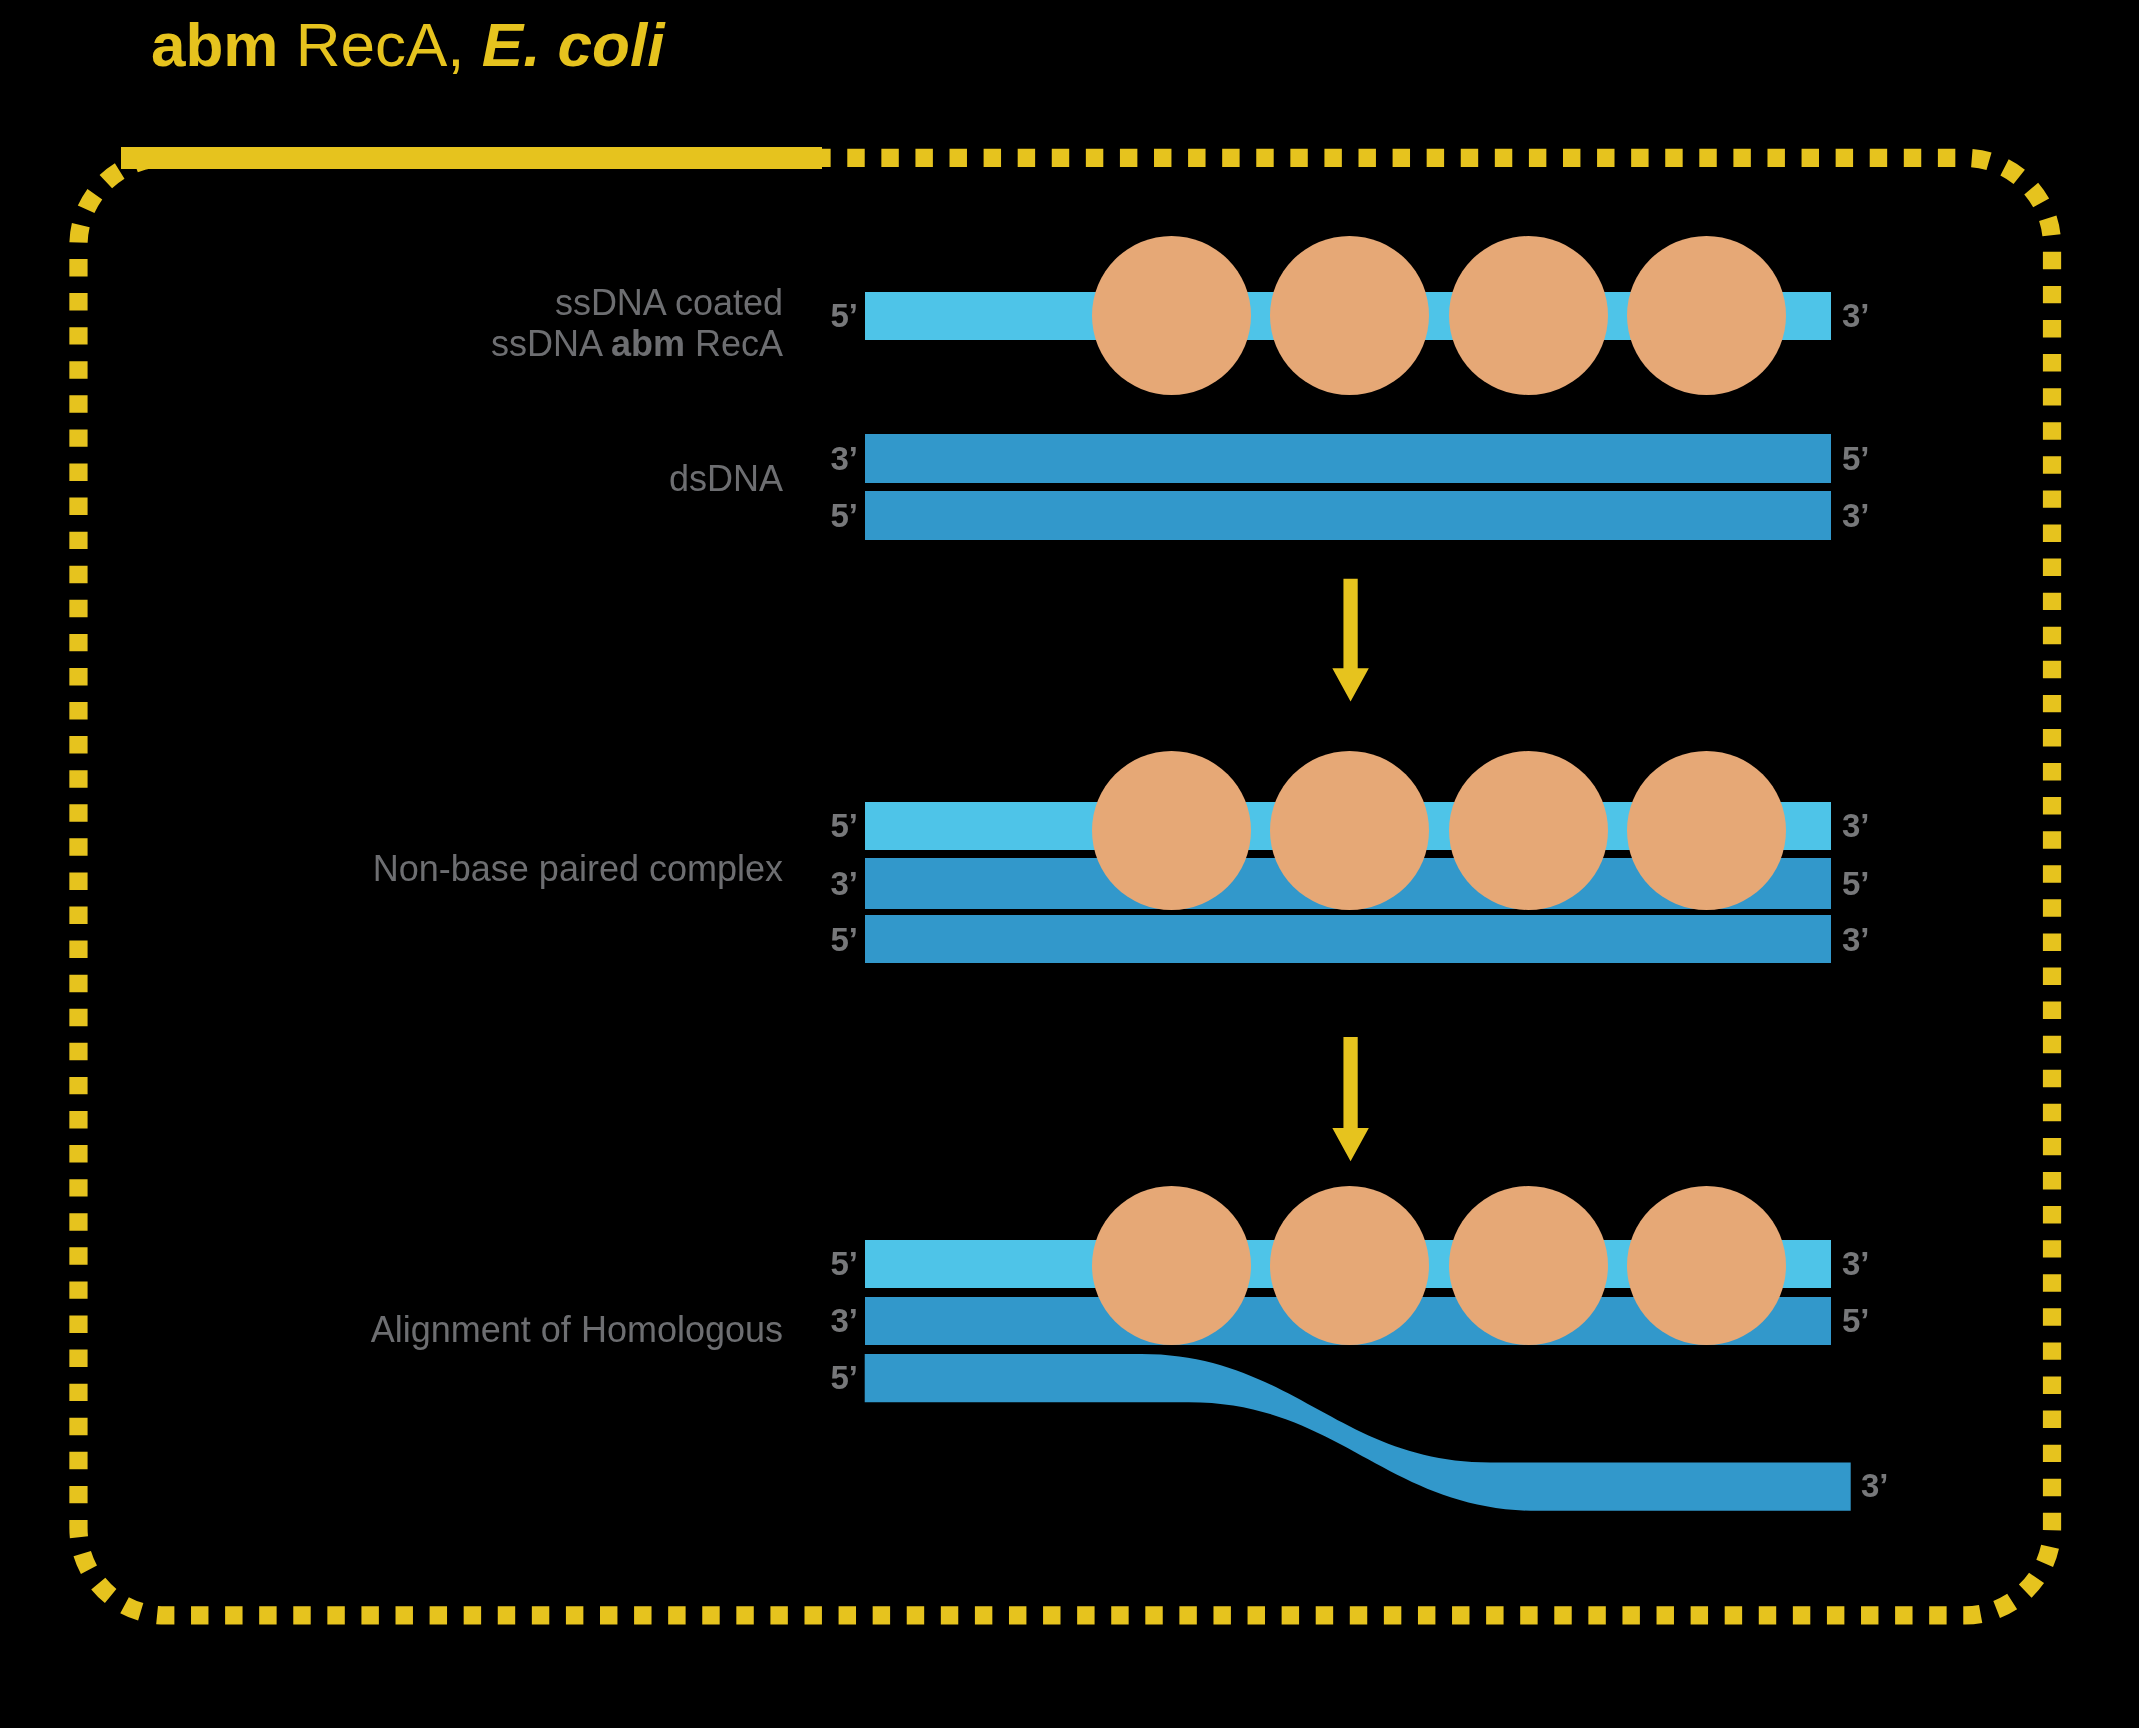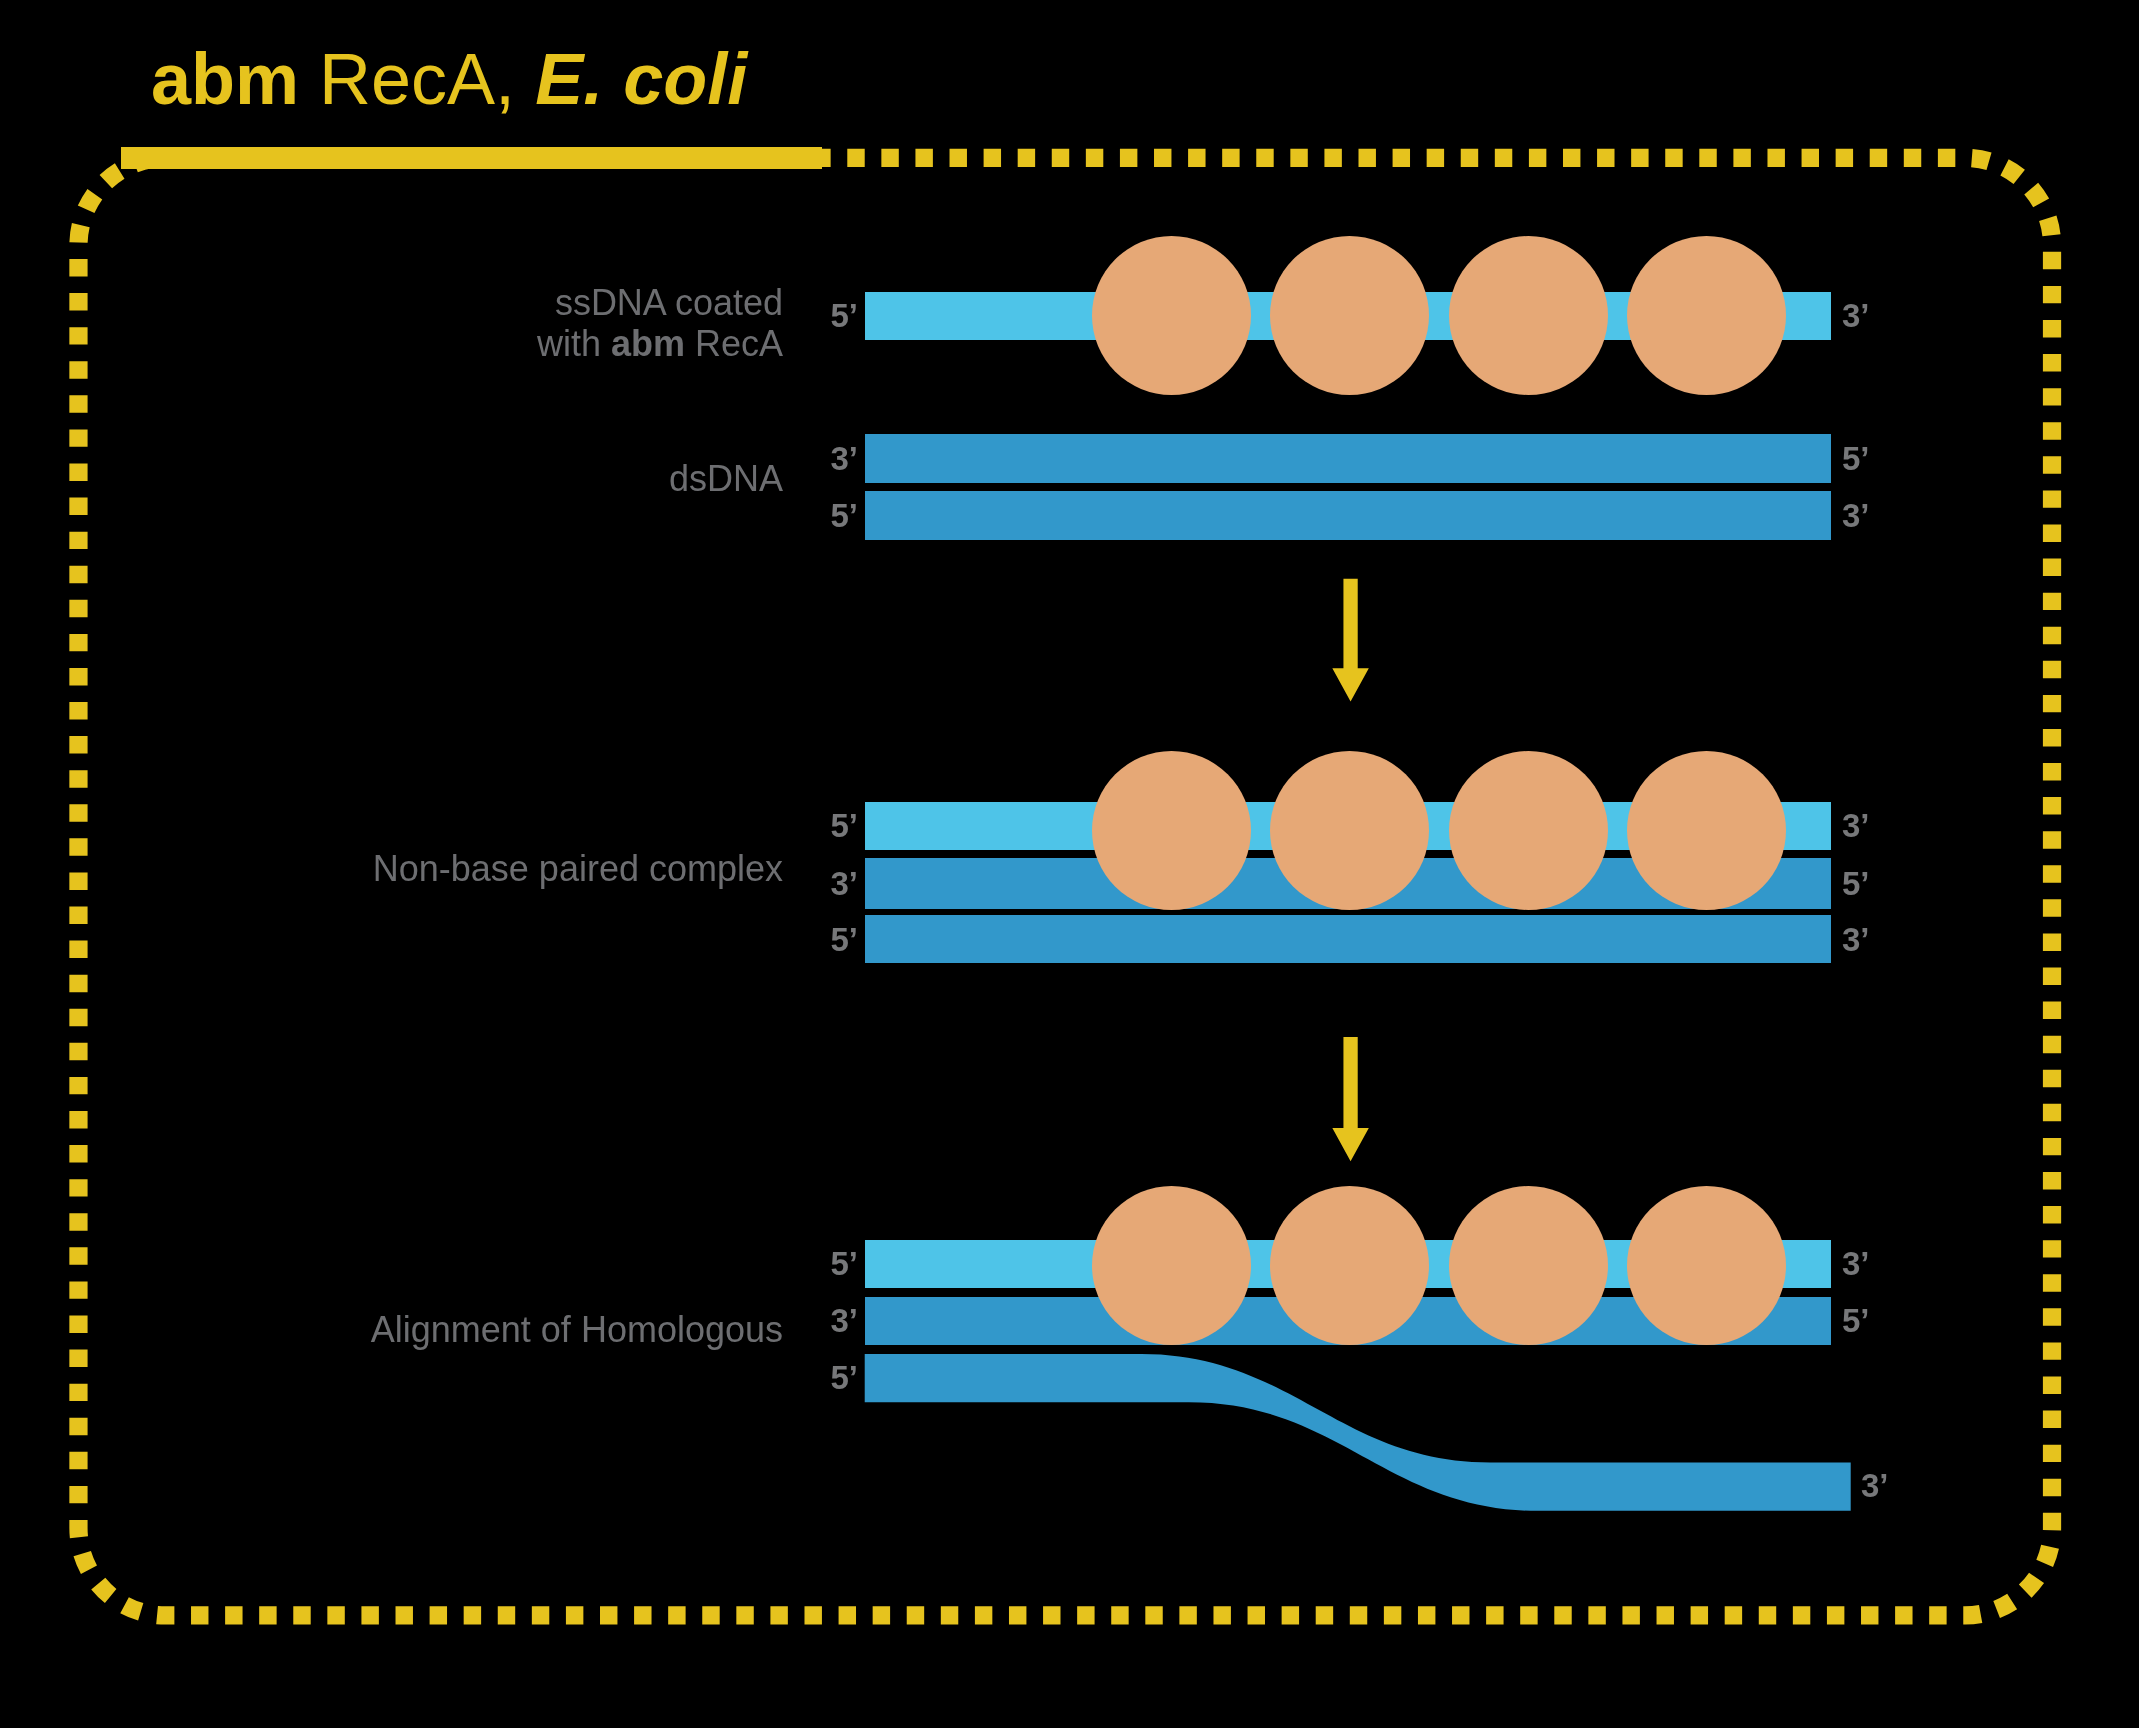--- a/index.html
+++ b/index.html
@@ -2,21 +2,21 @@
 <html style="font-size:12.7px"><head>
 <meta charset="utf-8">
 <style>
   html,body{margin:0;padding:0;background:#000;}
   #canvas{
     position:relative;width:2140px;height:1729px;background:#000;overflow:hidden;
     font-family:"Liberation Sans", sans-serif;
   }
   
   #title{
-    position:absolute;left:151px;top:36px;font-size:72px;line-height:1.2;
+    position:absolute;left:151px;top:8px;font-size:62px;line-height:1.2;
     color:#E6C31E;white-space:nowrap;
   }
   #title .brand{font-weight:bold;}
   #title .organism{font-weight:bold;font-style:italic;}
   #title-underline{
     position:absolute;left:121px;top:147px;width:701px;height:22px;background:#E6C31E;z-index:2;
   }
   
   #overlay{position:absolute;left:0;top:0;z-index:1;}
   
@@ -67,21 +67,21 @@
 
   <svg id="overlay" width="2140" height="1729" viewBox="0 0 2700 2181">
     <rect x="99" y="199" width="2490" height="1839" rx="110" ry="110" fill="none" stroke="#E6C31E" stroke-width="23" stroke-dasharray="22 21"></rect>
     <path d="M1695,730 h18 v113 h14 l-23,42 l-23,-42 h14 z" fill="#E6C31E"></path>
     <path d="M1695,1308 h18 v115 h14 l-23,42 l-23,-42 h14 z" fill="#E6C31E"></path>
     <path d="M1091,1708 H1440 C1630,1708 1690,1845 1880,1845 H2335 V1906 H1940 C1750,1906 1690,1769 1500,1769 H1091 Z" fill="#3298CB"></path>
   </svg>
 
   <div class="stage-label" id="s1-label">
     <div>ssDNA coated</div>
-    <div><span>with </span><span class="b">abm</span><span> RecA</span></div>
+    <div><span>ssDNA </span><span class="b">abm</span><span> RecA</span></div>
   </div>
   <div class="bar cyan" id="s1-ssdna"></div>
   <div class="protein row1 cx1"></div>
   <div class="protein row1 cx2"></div>
   <div class="protein row1 cx3"></div>
   <div class="protein row1 cx4"></div>
   <div class="prime pl" style="top:295px">5’</div>
   <div class="prime pr" style="top:295px">3’</div>
 
   <div class="stage-label" id="dsdna-label">dsDNA</div>

